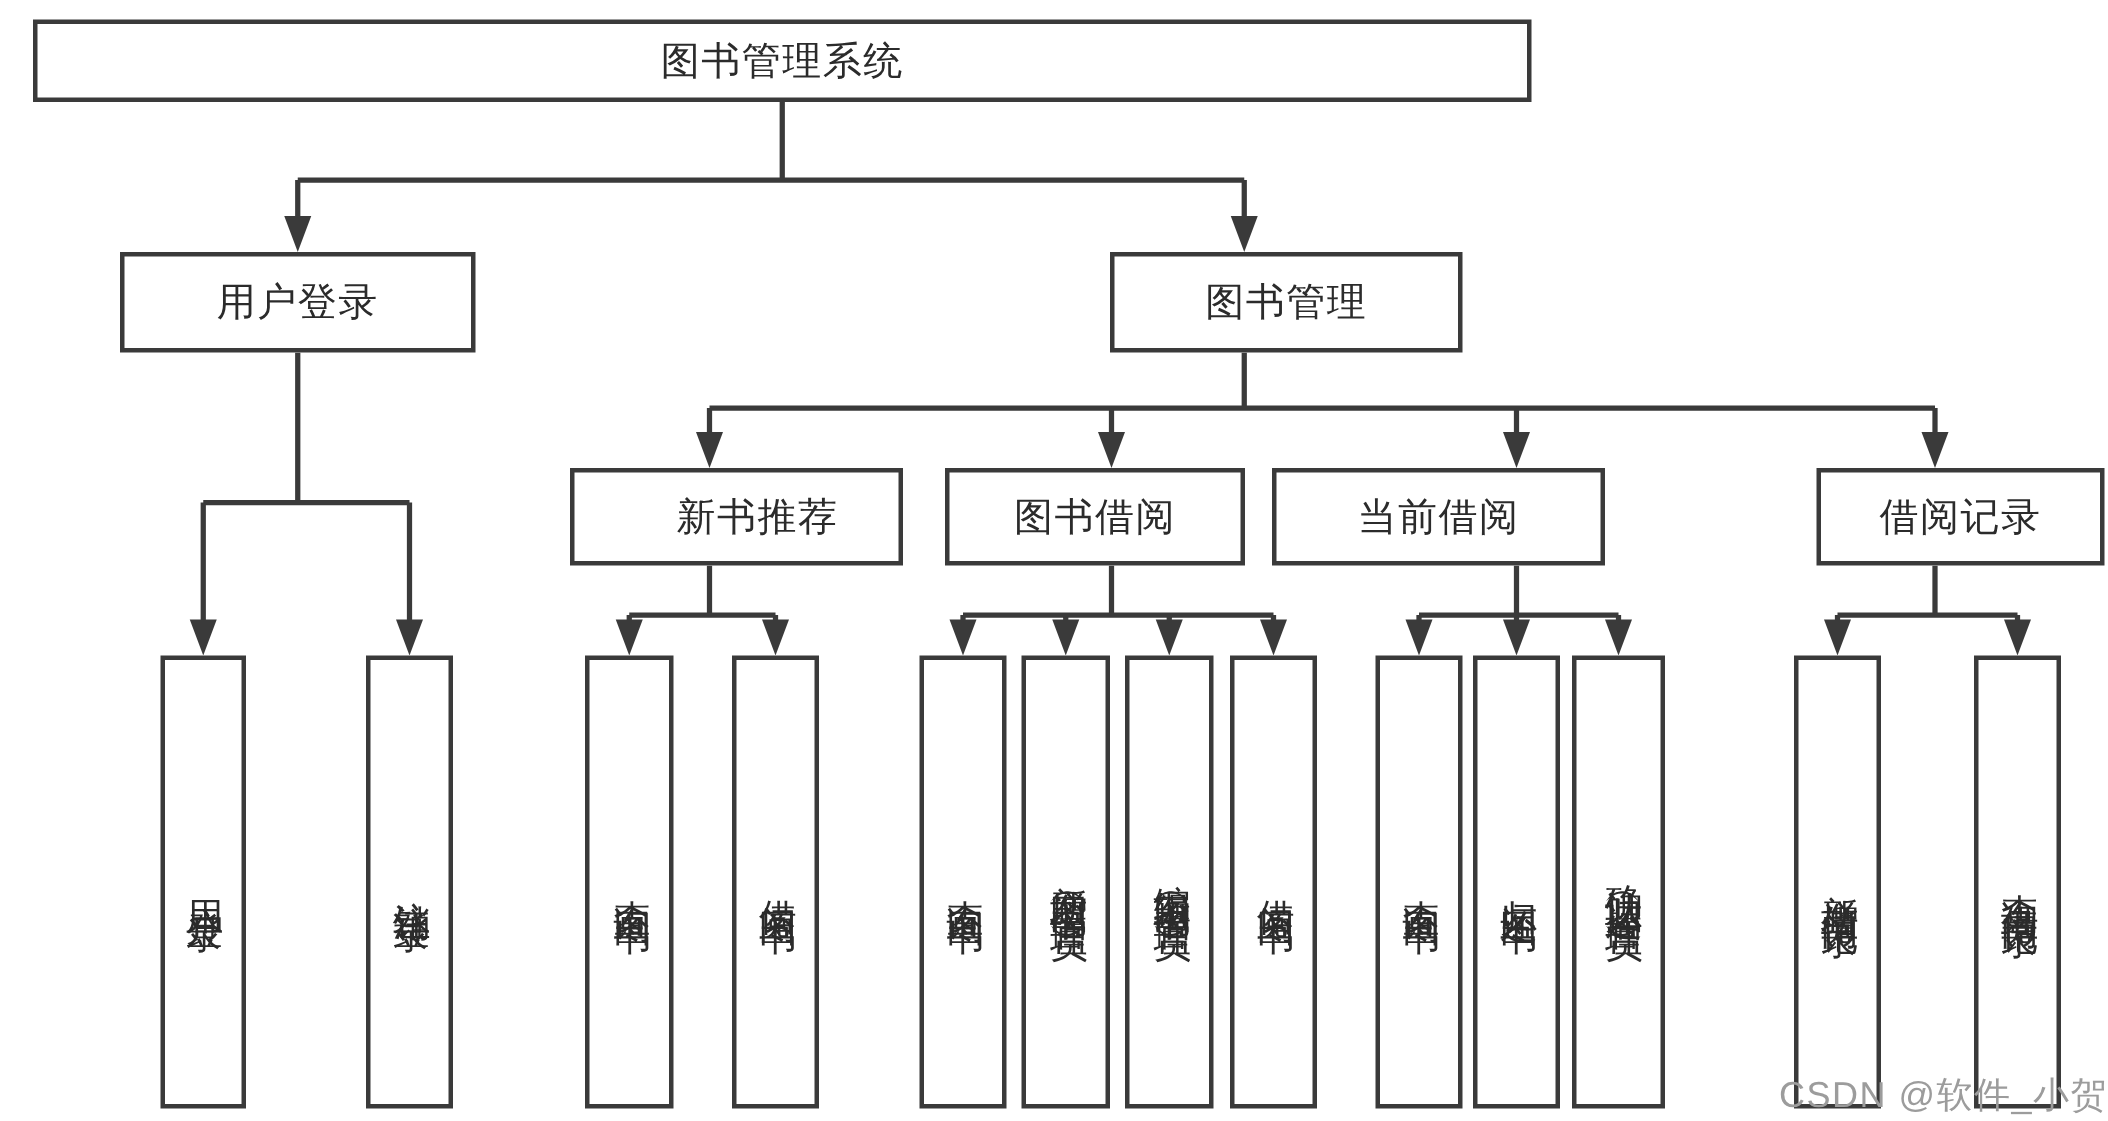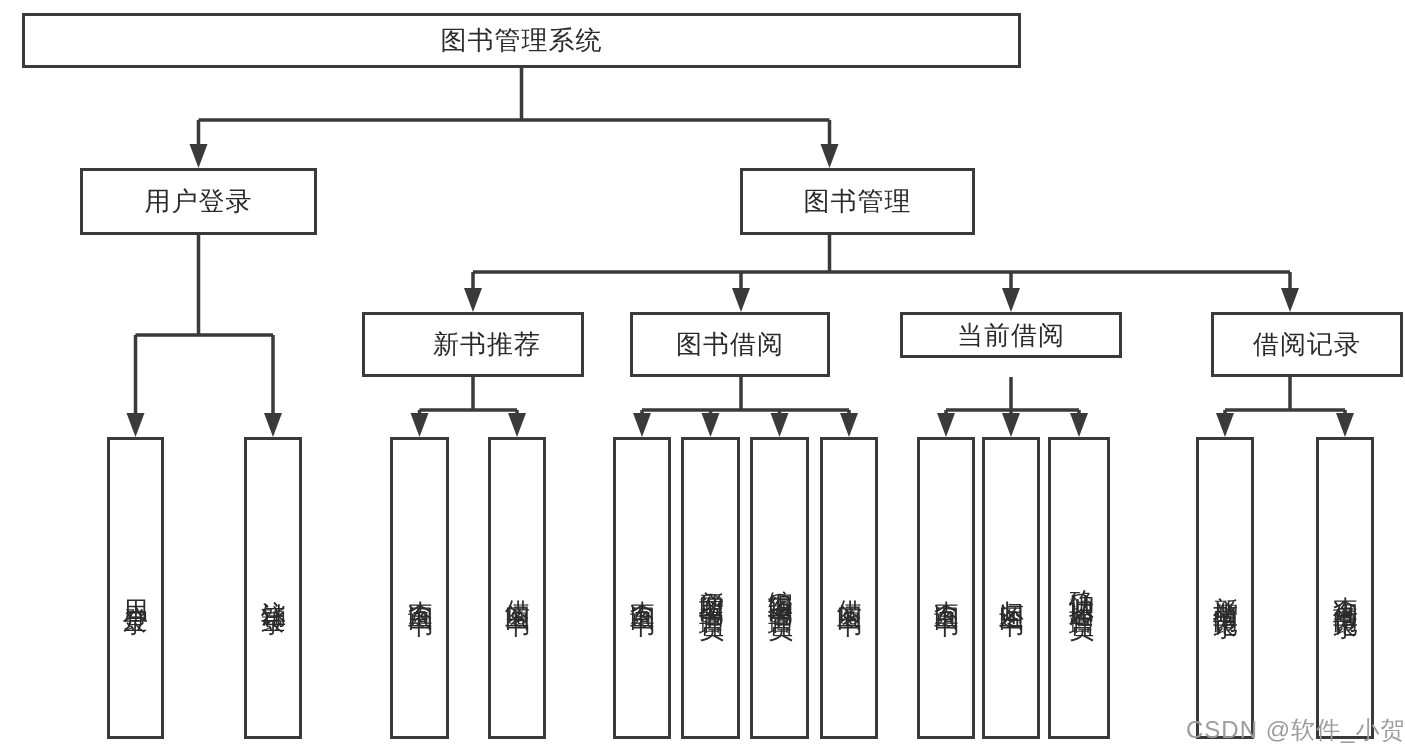--- a/index.html
+++ b/index.html
@@ -48,23 +48,23 @@
     writing-mode: vertical-rl;
     text-orientation: mixed;
     text-align: center;
     font-size: 25px;
     letter-spacing: 4px;
     line-height: 51px;
   }
   #n-root           { left: 22px;   top: 13px;  width: 999px; height: 55px; }
   #n-user-login     { left: 80px;   top: 168px; width: 237px; height: 67px; }
   #n-book-mgmt      { left: 712px;  top: 168px; width: 235px; height: 67px; margin-left: 28px; }
-  #n-new-book-rec   { left: 362px;  top: 312px; width: 222px; height: 65px; padding-left: 28px; }
+  #n-new-book-rec   { left: 380px;  top: 312px; width: 222px; height: 65px; padding-left: 28px; }
   #n-book-borrow    { left: 630px;  top: 312px; width: 200px; height: 65px; }
-  #n-current-borrow { left: 900px;  top: 312px; width: 222px; height: 46px; }
+  #n-current-borrow { left: 848px;  top: 312px; width: 222px; height: 65px; }
   #n-borrow-record  { left: 1211px; top: 312px; width: 192px; height: 65px; }
   #n-login          { left: 107px;  width: 57px; }
   #n-logout         { left: 244px;  width: 58px; }
   #n-rec-query      { left: 390px;  width: 59px; }
   #n-rec-borrow     { left: 488px;  width: 58px; }
   #n-bb-query       { left: 613px;  width: 58px; }
   #n-bb-add         { left: 681px;  width: 59px; }
   #n-bb-edit        { left: 750px;  width: 59px; }
   #n-bb-borrow      { left: 820px;  width: 58px; }
   #n-cb-query       { left: 917px;  width: 58px; }

